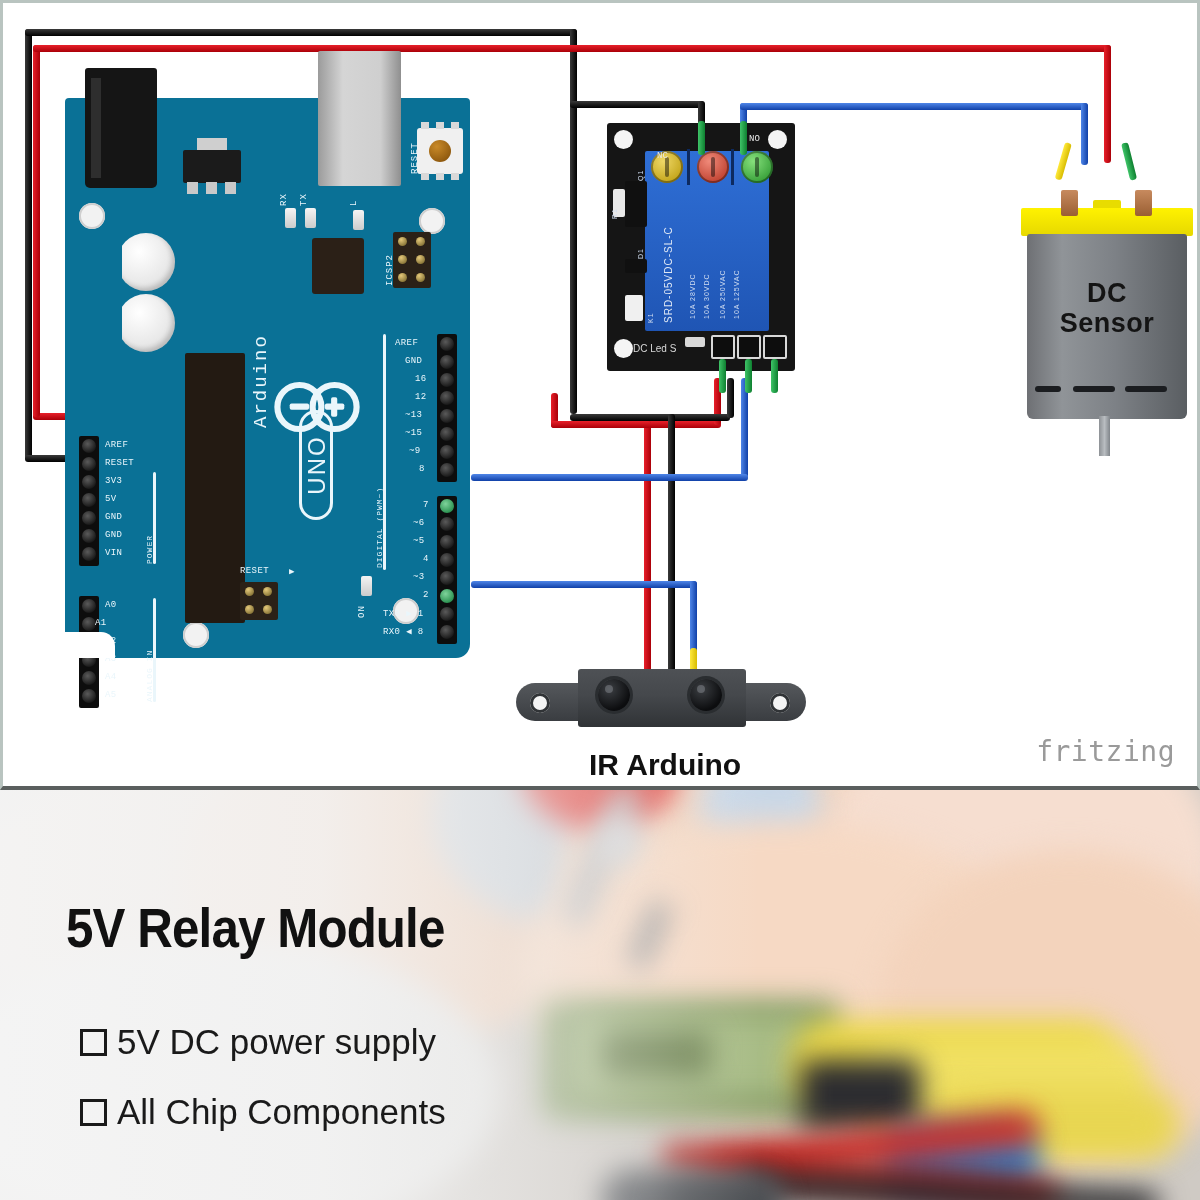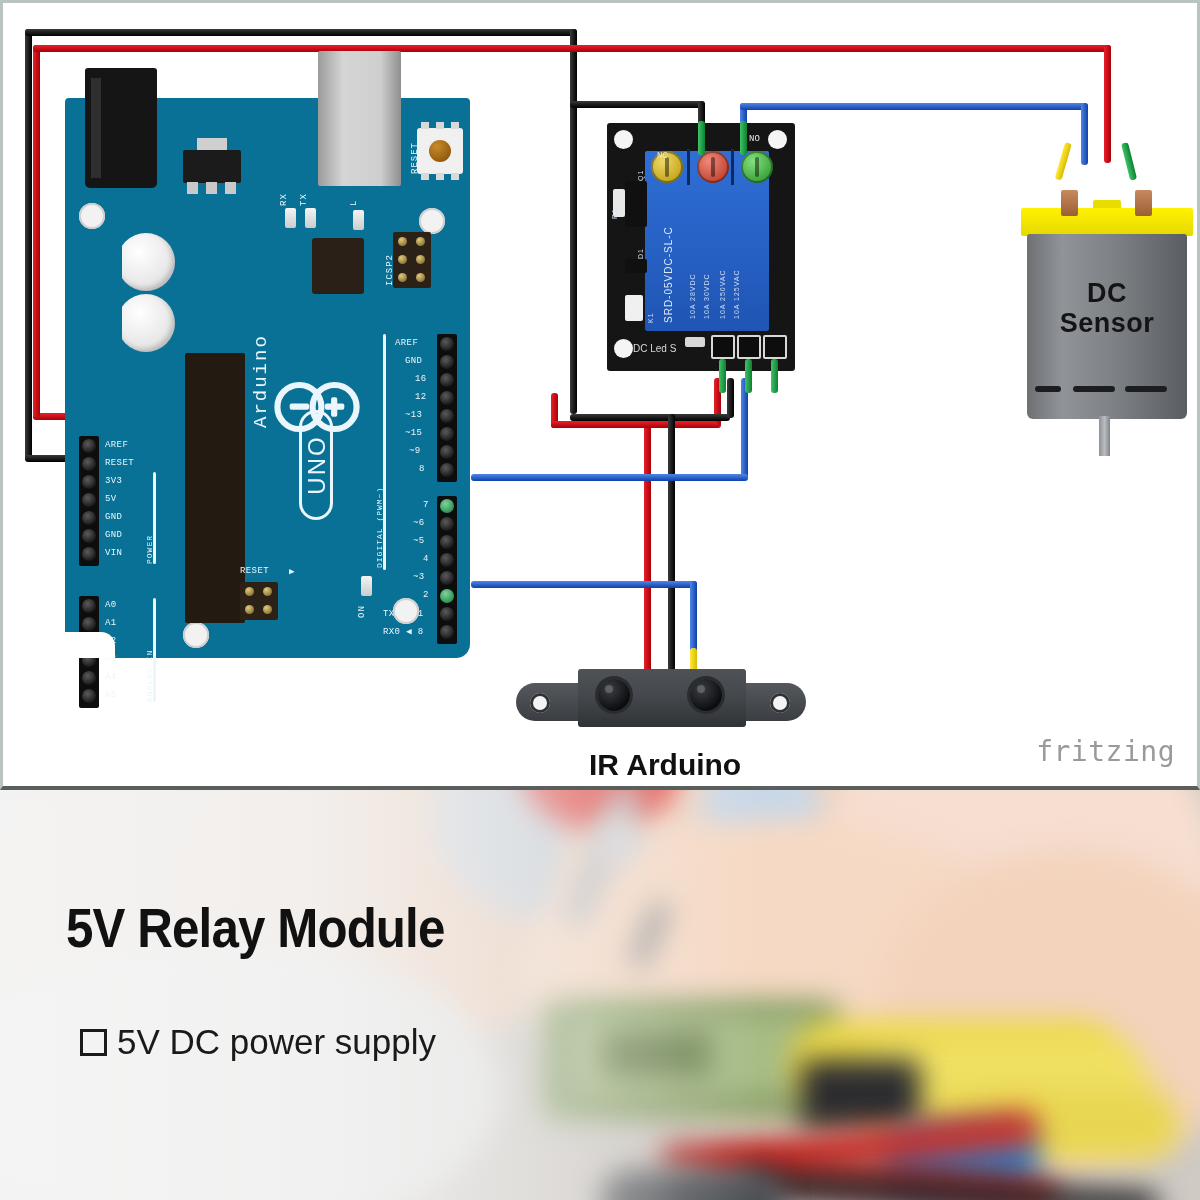--- a/index.html
+++ b/index.html
@@ -297,21 +297,21 @@
 
       <div class="hdr" style="left:14px; top:498px; width:20px; height:112px;">
         <i style="top:3px;"></i>
           <i style="top:21px;"></i>
           <i style="top:39px;"></i>
         <i style="top:57px;"></i>
           <i style="top:75px;"></i>
           <i style="top:93px;"></i>
       </div>
       <div class="plabel" style="left:40px; top:502px;">A0</div>
-      <div class="plabel" style="left:40px; top:520px;">A1</div>
+      <div class="plabel" style="left:30px; top:520px;">A1</div>
       <div class="plabel" style="left:40px; top:538px;">A2</div>
       <div class="plabel" style="left:40px; top:556px;">A3</div>
       <div class="plabel" style="left:40px; top:574px;">A4</div>
       <div class="plabel" style="left:40px; top:592px;">A5</div>
       <div class="vbar" style="left:88px; top:500px; height:104px;"></div>
       <div class="sideword" style="left:80px; top:604px; font-size:8px;">ANALOG IN</div>
 
       <div class="hdr" style="left:372px; top:236px; width:20px; height:148px;">
         <i style="top:3px;"></i>
           <i style="top:21px;"></i>
@@ -468,14 +468,18 @@
     </div>
     <div id="scrim"></div>
   </div>
 
   <div id="banner-title">5V Relay Module</div>
 
   <div class="bullet" id="b1">
     <span class="box"></span>
     <span>5V DC power supply</span>
   </div>
+  <div class="bullet" id="b2">
+    <span class="box"></span>
+    <span>All Chip Components</span>
+  </div>
 
 </div>
 
 </body></html>

